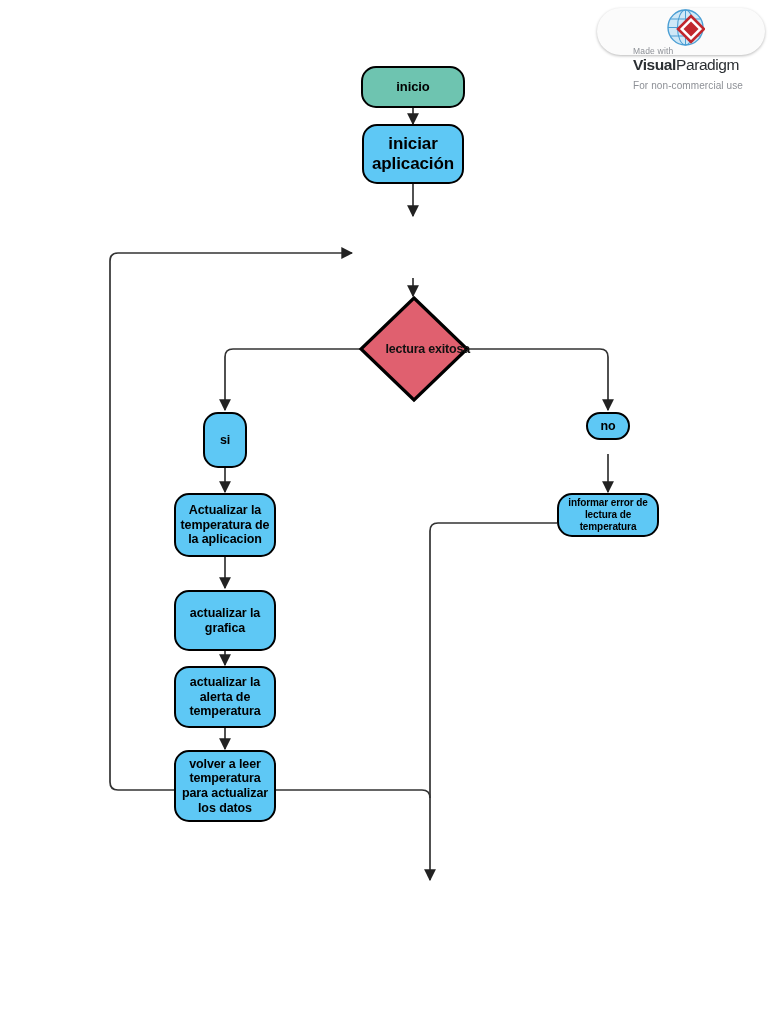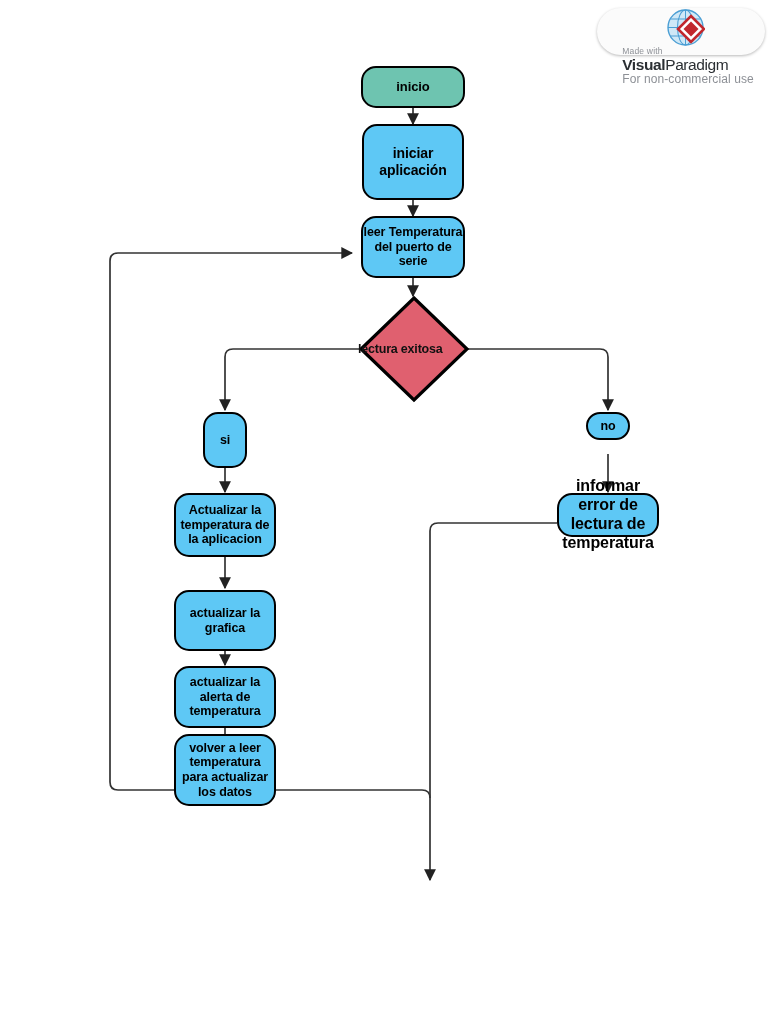--- a/index.html
+++ b/index.html
@@ -30,21 +30,21 @@
     white-space:pre-line;
     letter-spacing:-0.1px;
   }
   .terminator{background:#6ec4b0;}
   .process{background:#5ec8f5;}
 
   .diamond{
     position:absolute;
     display:flex;
     align-items:center;
-    justify-content:flex-start;
+    justify-content:flex-end;
   }
   .diamond .shape{
     position:absolute;left:0;top:0;width:100%;height:100%;
   }
   .diamond .dlabel{
     position:relative;
     z-index:2;
     font-weight:bold;
     font-size:12.5px;
     color:#111;
@@ -63,21 +63,21 @@
     display:flex;align-items:center;
     padding-left:9px;
     box-sizing:border-box;
     flex-direction:column;
   }
   #logo .globe{position:relative;width:39px;height:39px;flex:0 0 39px;}
   #logo .txt{margin-left:5px;line-height:1;}
   #logo .l1{font-size:8.5px;color:#8d9096;letter-spacing:.2px;margin-bottom:1px;}
   #logo .l2{font-size:15.5px;color:#2b2f33;font-weight:bold;letter-spacing:-.4px;}
   #logo .l2 .pdg{color:#2b2f33;font-weight:normal;}
-  #logo .l3{font-size:12px;color:#8d9096;letter-spacing:.1px;margin-top:1px;}
+  #logo .l3{font-size:10px;color:#8d9096;letter-spacing:.1px;margin-top:9px;}
 </style>
 </head>
 <body>
 
 <div id="canvas">
 
   <svg class="edges" viewBox="0 0 768 1024">
     <defs>
       <marker id="arrow" viewBox="0 0 10 10" refX="9" refY="5" markerWidth="7" markerHeight="7" orient="auto-start-reverse">
         <path d="M 0 0 L 10 5 L 0 10 z" fill="#222222"></path>
@@ -111,26 +111,23 @@
     <g fill="none" stroke="#333333" stroke-width="1.7">
 
       <path d="M 174 790 L 118 790 Q 110 790 110 782 L 110 261 Q 110 253 118 253 L 352 253" marker-end="url(#arrow)"></path>
 
       <path d="M 276 790 L 422 790 Q 430 790 430 798"></path>
     </g>
   </svg>
 
   <div class="node terminator" style="left:361px;top:66px;width:104px;height:42px;font-size:13px;">inicio</div>
 
-  <div class="node process" style="left:362px;top:124px;width:102px;height:76px;font-size:14px;">iniciar
+  <div class="node process" style="left:362px;top:124px;width:102px;height:60px;font-size:17px;">iniciar
 aplicación</div>
 
-  <div class="node process" style="left:361px;top:216px;width:104px;height:62px;font-size:12.5px;">leer Temperatura
-del puerto de
-serie</div>
 
   <div class="diamond" style="left:358px;top:295px;width:112px;height:108px;">
     <svg class="shape" viewBox="0 0 112 108">
       <polygon points="56,3 109,54 56,105 3,54" fill="#e0606f" stroke="#000000" stroke-width="3.2"></polygon>
     </svg>
     <span class="dlabel">lectura exitosa</span>
   </div>
 
   <div class="node process" style="left:203px;top:412px;width:44px;height:56px;font-size:12.5px;">si</div>
 
@@ -140,26 +137,26 @@
 temperatura de
 la aplicacion</div>
 
   <div class="node process" style="left:174px;top:590px;width:102px;height:61px;font-size:12.5px;">actualizar la
 grafica</div>
 
   <div class="node process" style="left:174px;top:666px;width:102px;height:62px;font-size:12.5px;">actualizar la
 alerta de
 temperatura</div>
 
-  <div class="node process" style="left:174px;top:734px;width:102px;height:72px;font-size:12.5px;">volver a leer
+  <div class="node process" style="left:174px;top:750px;width:102px;height:72px;font-size:12.5px;">volver a leer
 temperatura
 para actualizar
 los datos</div>
 
-  <div class="node process" style="left:557px;top:493px;width:102px;height:44px;font-size:16px;">informar error de
+  <div class="node process" style="left:557px;top:493px;width:102px;height:44px;font-size:10px;">informar error de
 lectura de
 temperatura</div>
 
 
   <div id="logo">
     <div class="globe">
       <svg viewBox="0 0 39 39" width="39" height="39">
         <circle cx="19.5" cy="19.5" r="17.5" fill="#cfe8f7" stroke="#4a9ed4" stroke-width="1.4"></circle>
         <ellipse cx="19.5" cy="19.5" rx="8" ry="17.5" fill="none" stroke="#4a9ed4" stroke-width="1.1"></ellipse>
         <line x1="2" y1="19.5" x2="37" y2="19.5" stroke="#4a9ed4" stroke-width="1.1"></line>

